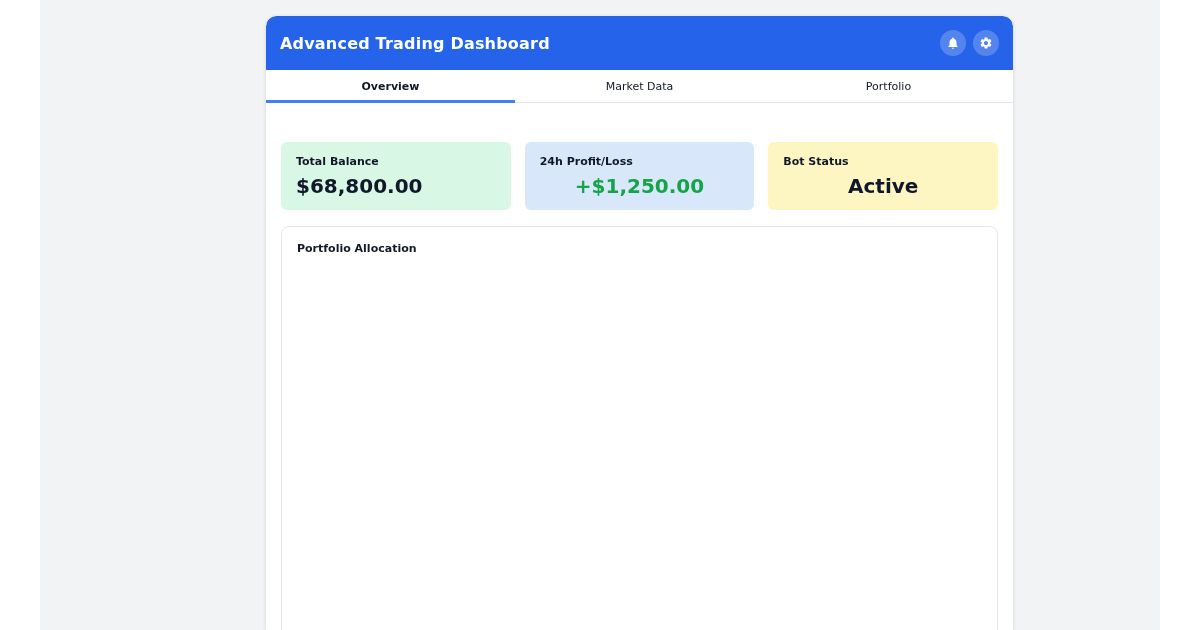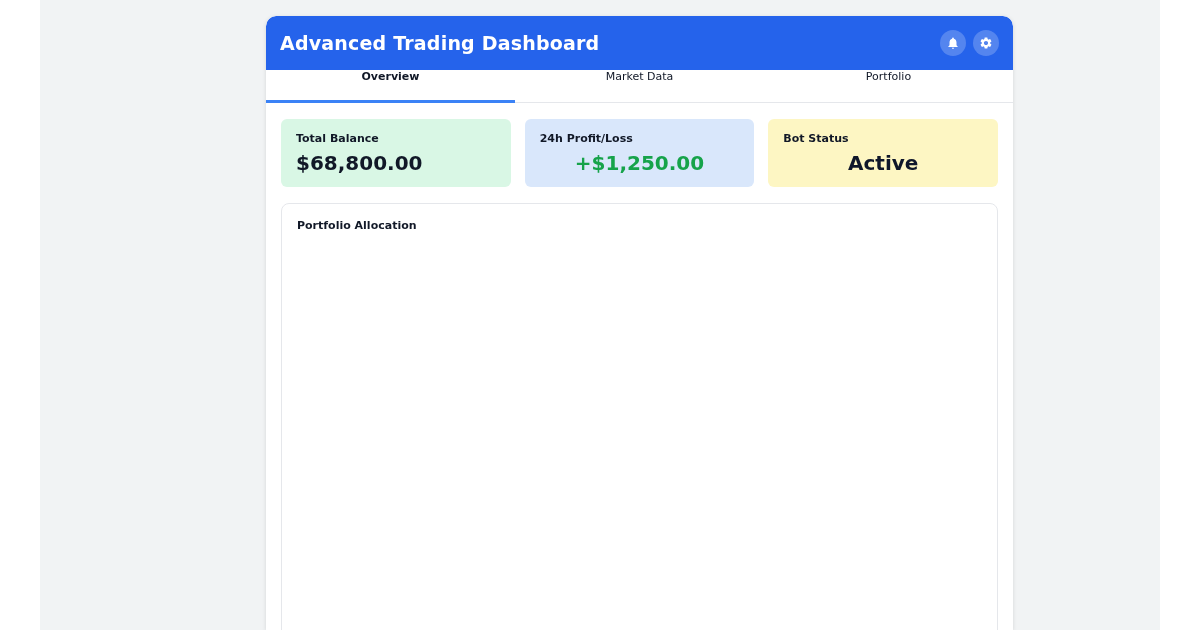--- a/index.html
+++ b/index.html
@@ -27,21 +27,21 @@
   .app-header {
     height: 54px;
     background: #2563eb;
     border-radius: 10px 10px 0 0;
     display: flex;
     align-items: center;
     padding: 0 14px;
   }
   .app-title {
     color: #ffffff;
-    font-size: 19px;
+    font-size: 16px;
     font-weight: bold;
     letter-spacing: 0.2px;
   }
   .header-spacer { flex: 1; }
   .icon-btn {
     width: 26px; height: 26px;
     border-radius: 50%;
     background: rgba(255,255,255,0.22);
     border: none;
     display: flex;
@@ -54,21 +54,21 @@
   .icon-btn svg { display: block; }
   .tab-bar {
     height: 33px;
     display: flex;
     border-bottom: 1px solid #e5e7eb;
     background: #ffffff;
   }
   .tab {
     flex: 1;
     display: flex;
-    align-items: flex-start;
+    align-items: center;
     justify-content: center;
     font-size: 11px;
     color: #111827;
     position: relative;
     cursor: pointer;
   }
   .tab.active { font-weight: bold; }
   .tab-indicator {
     position: absolute;
     left: 0; right: 0; bottom: -1px;
@@ -80,20 +80,21 @@
   }
   .stats-row {
     display: flex;
     gap: 14px;
   }
   .stat-card {
     flex: 1;
     height: 68px;
     border-radius: 6px;
     padding: 13px 15px;
+    margin-top: 23px;
   }
   .stat-label {
     font-size: 11px;
     font-weight: bold;
     color: #111827;
     margin-bottom: 6px;
   }
   .stat-value {
     font-size: 20px;
     font-weight: bold;

